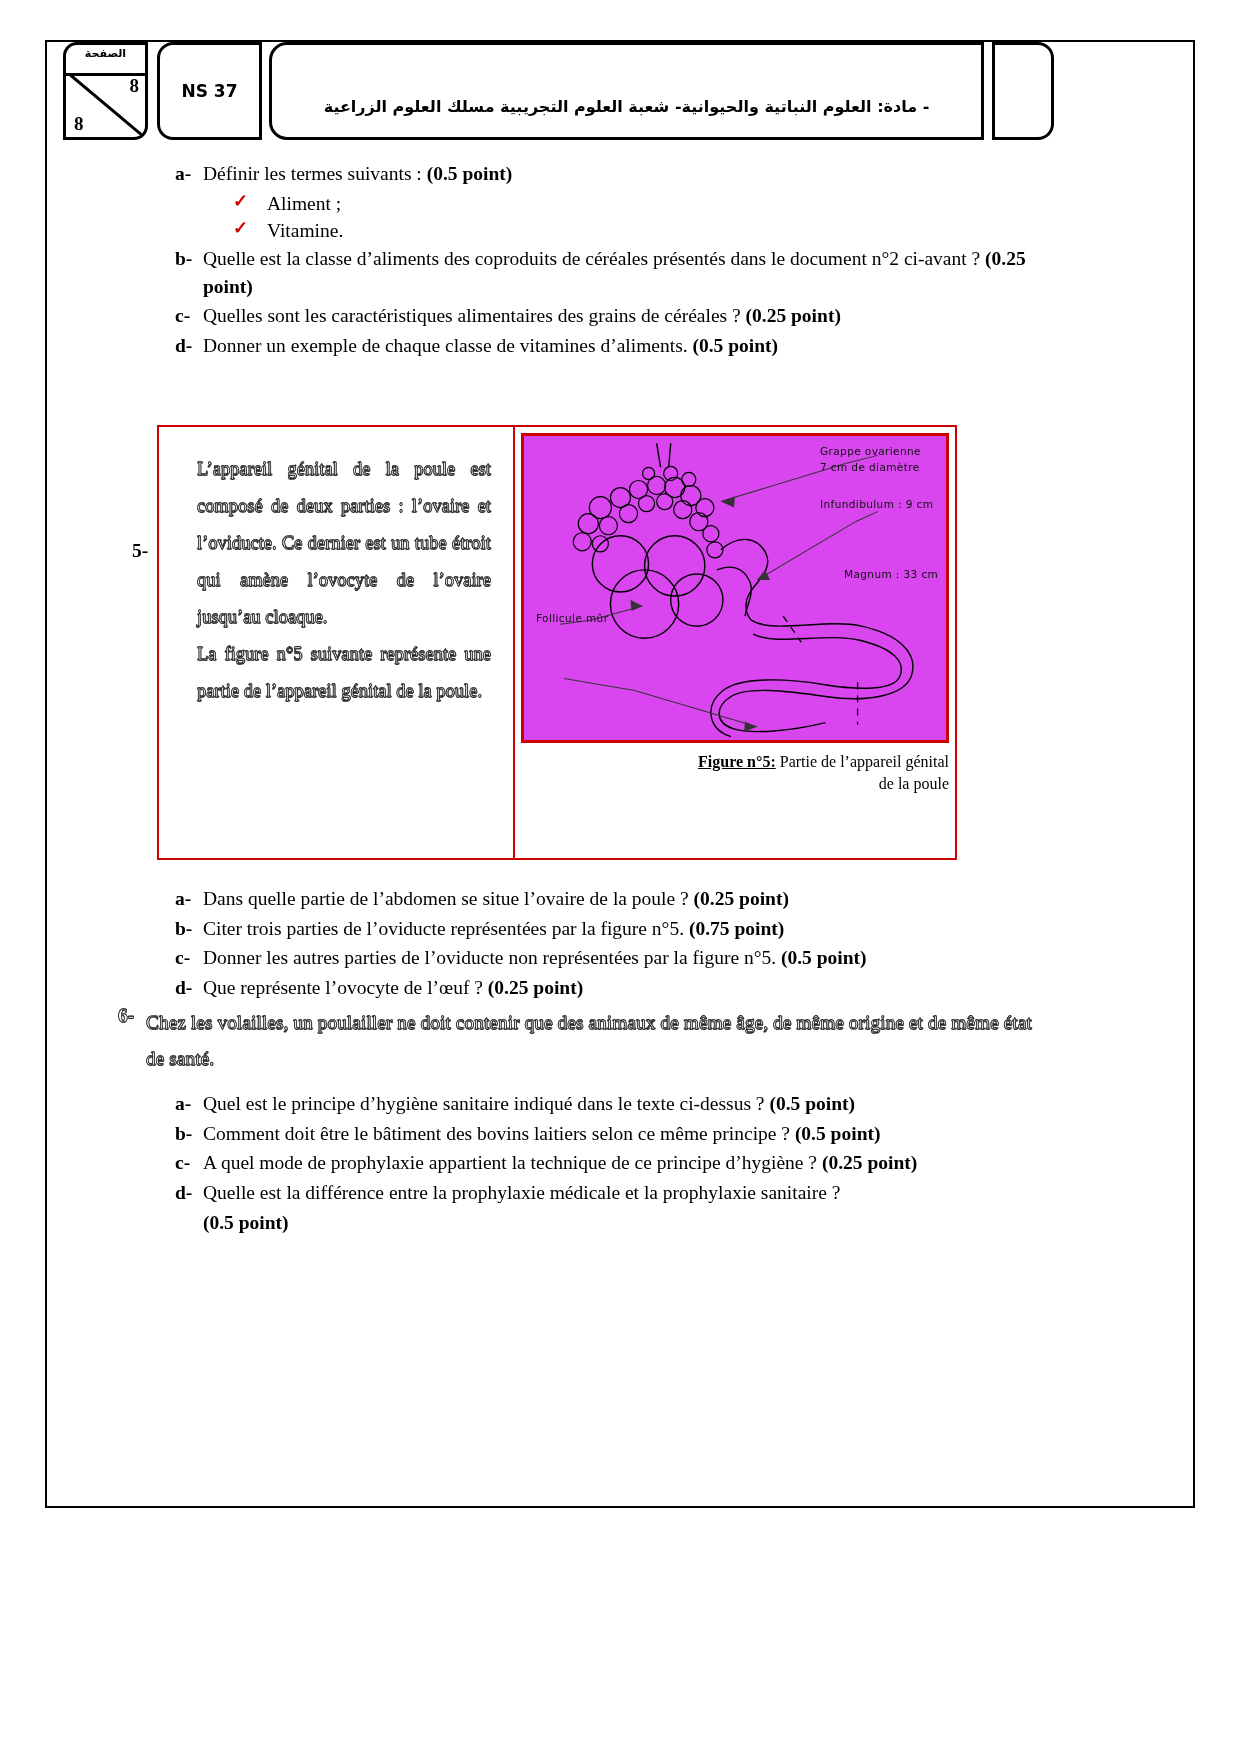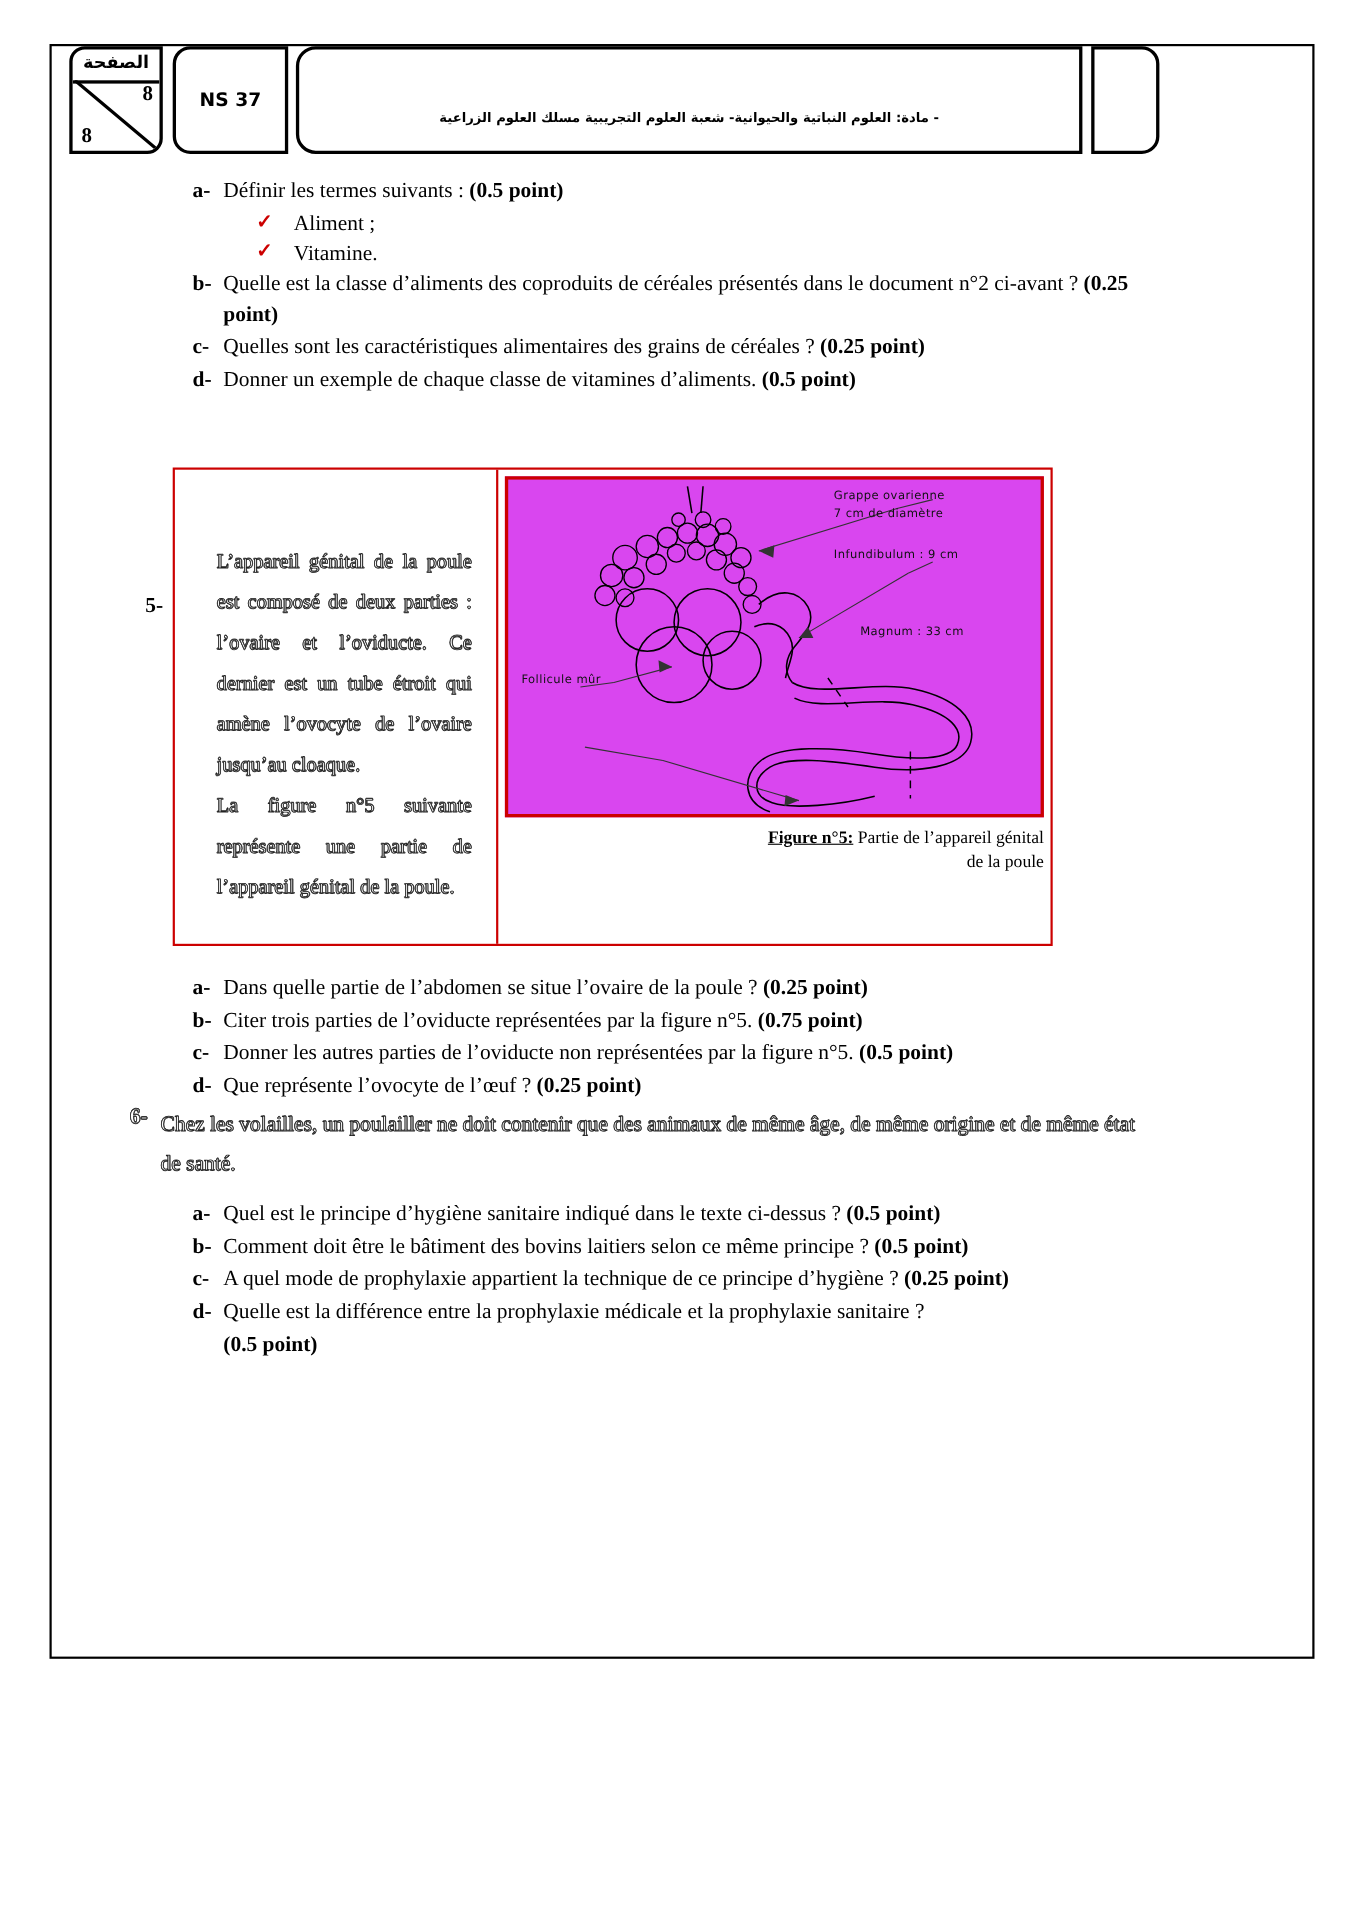--- a/index.html
+++ b/index.html
@@ -28,21 +28,21 @@
     border:3px solid #000;
     border-top-left-radius:14px;
     border-bottom-right-radius:14px;
     box-sizing:border-box;
     overflow:hidden;
   }
   .hdr-page-label{
     position:absolute; left:0; top:0; width:100%;
     text-align:center;
     font-family:"DejaVu Sans", sans-serif;
-    font-size:16px; font-weight:bold;
+    font-size:11px; font-weight:bold;
     padding-top:2px;
     direction:rtl;
   }
   .hdr-page-rule{
     position:absolute; left:0; top:28px; width:100%;
     border-top:3px solid #000;
   }
   .hdr-diag{
     position:absolute; left:0; top:28px; width:85px; height:70px;
   }
@@ -81,21 +81,21 @@
     direction:rtl;
   }
   .hdr-line1, .hdr-line2{
     font-family:"DejaVu Sans", sans-serif;
     font-weight:bold;
     text-align:center;
     line-height:1.35;
     white-space:nowrap;
   }
   .hdr-line1{ font-size:17px; }
-  .hdr-line2{ font-size:12px;margin-top:32px; }
+  .hdr-line2{ font-size:16px;margin-top:32px; }
   .hdr-right-box{
     position:absolute; left:945px; top:0px;
     width:62px; height:98px;
     border:3px solid #000;
     border-top-right-radius:16px;
     border-bottom-right-radius:16px;
     box-sizing:border-box;
   }
 
   
@@ -136,24 +136,24 @@
 
   
   .fig-table{
     position:absolute; left:157px; top:425px;
     width:800px; height:435px;
     border:2px solid #cc0000;
     box-sizing:border-box;
     display:flex;
   }
   .fig-left{
-    width:294px;
+    width:356px;
     border-right:2px solid #cc0000;
     box-sizing:border-box;
-    padding:66px 22px 0 38px;
+    padding:24px 22px 0 38px;
   }
   .outline-text{
     font-family:"Liberation Serif", serif;
     font-size:18.5px;
     line-height:2.0;
     color:#ffffff;
     -webkit-text-stroke:0.7px #222;
     text-shadow:
       -0.6px 0 0 #333, 0.6px 0 0 #333,
       0 -0.6px 0 #333, 0 0.6px 0 #333;

